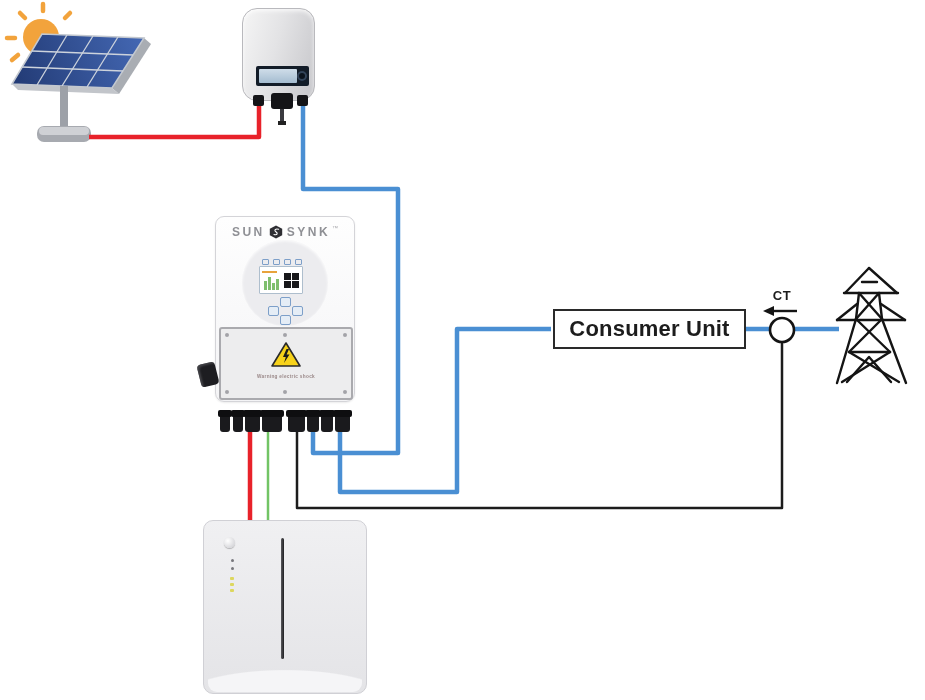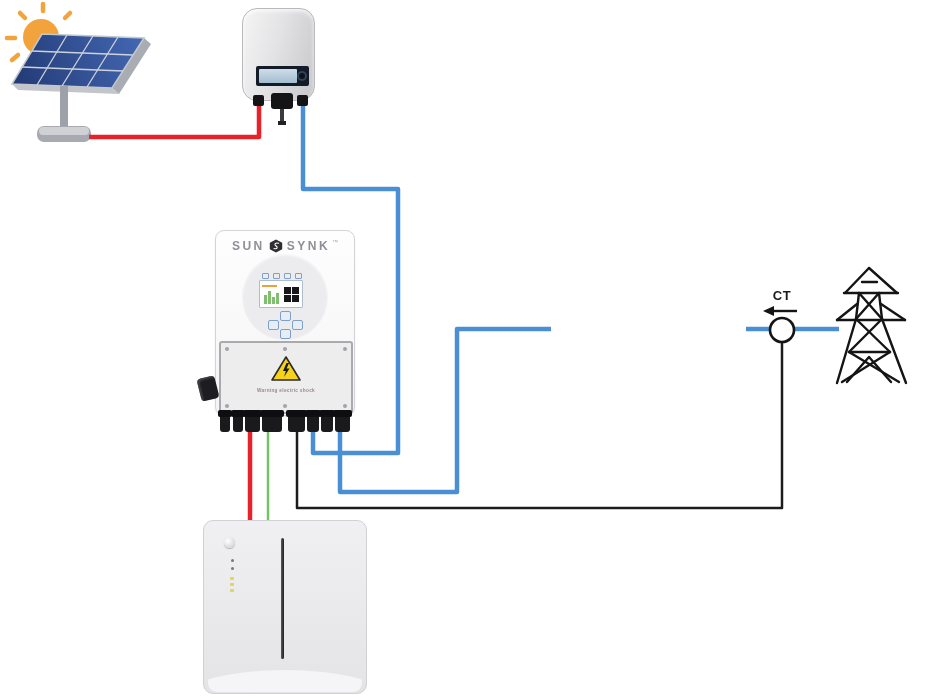--- a/index.html
+++ b/index.html
@@ -26,21 +26,21 @@
   }
   .string-inv .scr .btn{
     position:absolute;right:2px;top:5px;width:10px;height:10px;border-radius:50%;
     background:#0b131d;box-shadow:inset 0 0 0 2px #32445a;
   }
   .conn{position:absolute;background:#141417;border-radius:2px;}
   .stem{position:absolute;background:#3a3a3f;}
 
   
   .hybrid{
-    position:absolute;left:215px;top:230px;width:138px;height:184px;
+    position:absolute;left:215px;top:216px;width:138px;height:184px;
     background:linear-gradient(180deg,#fefefe,#f4f4f6);
     border:1px solid #d4d4d8;border-radius:9px;
     box-shadow:0 1px 2px rgba(0,0,0,.08);
   }
   .logo-row{
     position:absolute;left:0;top:8px;width:100%;
     display:flex;align-items:center;justify-content:center;gap:4px;
   }
   .logo-txt{font-size:12px;font-weight:700;letter-spacing:2.5px;color:#8f9095;}
   .logo-mark{font-size:6px;color:#a9a9ad;align-self:flex-start;margin-left:-2px;}
@@ -286,15 +286,18 @@
     <div class="pbtn"></div>
     <span class="led" style="left:27px;top:38px;"></span>
     <span class="led" style="left:27px;top:46px;"></span>
     <span class="ylab" style="left:26px;top:56px;"></span>
     <span class="ylab" style="left:26px;top:62px;"></span>
     <span class="ylab" style="left:26px;top:68px;"></span>
     <div class="slot"></div>
     <div class="sheen"></div>
   </div>
 
+  <div class="cu-box">
+    <span>Consumer Unit</span>
+  </div>
   <div class="ct-label">CT</div>
 
 </div>
 
 </body></html>

